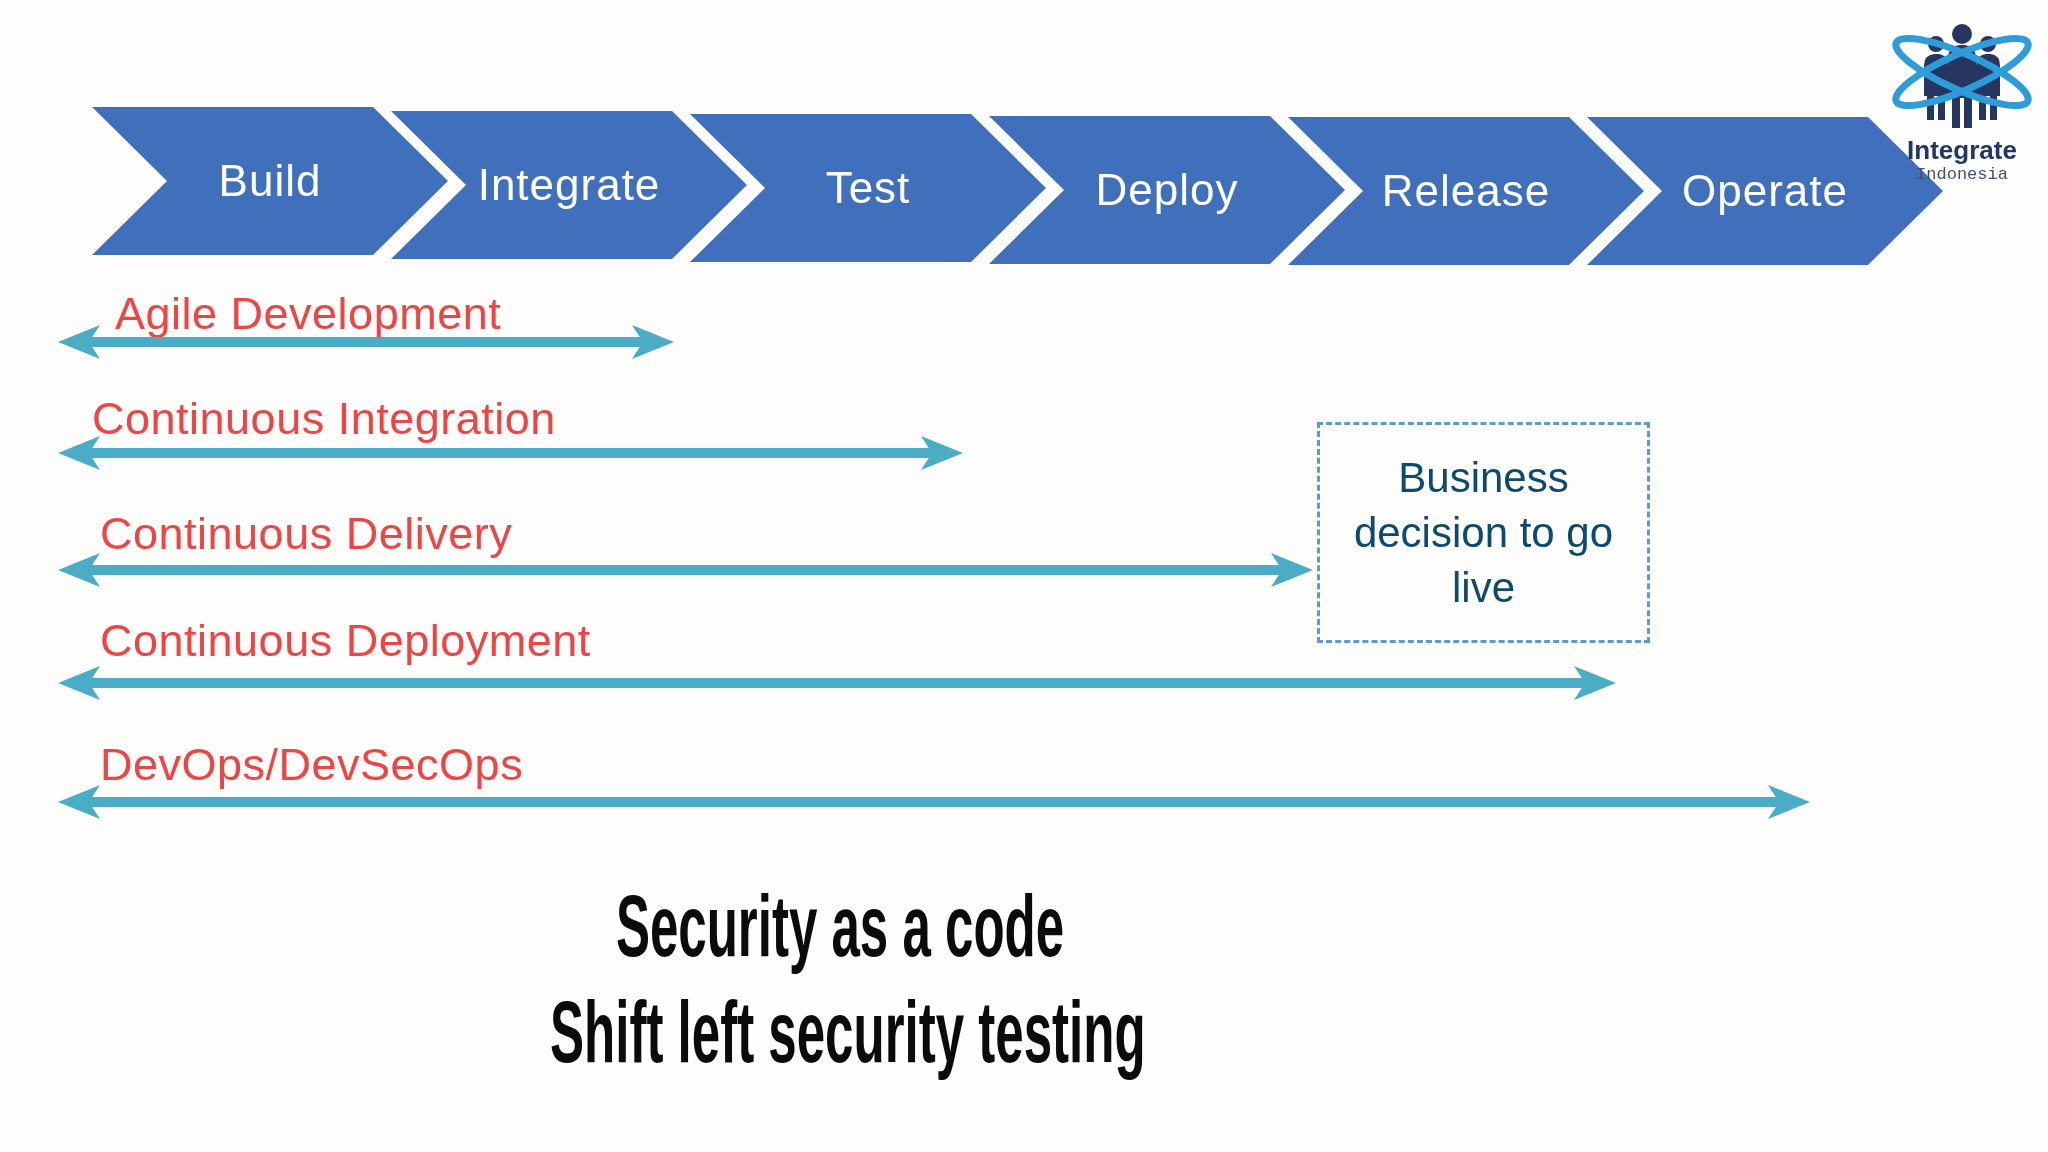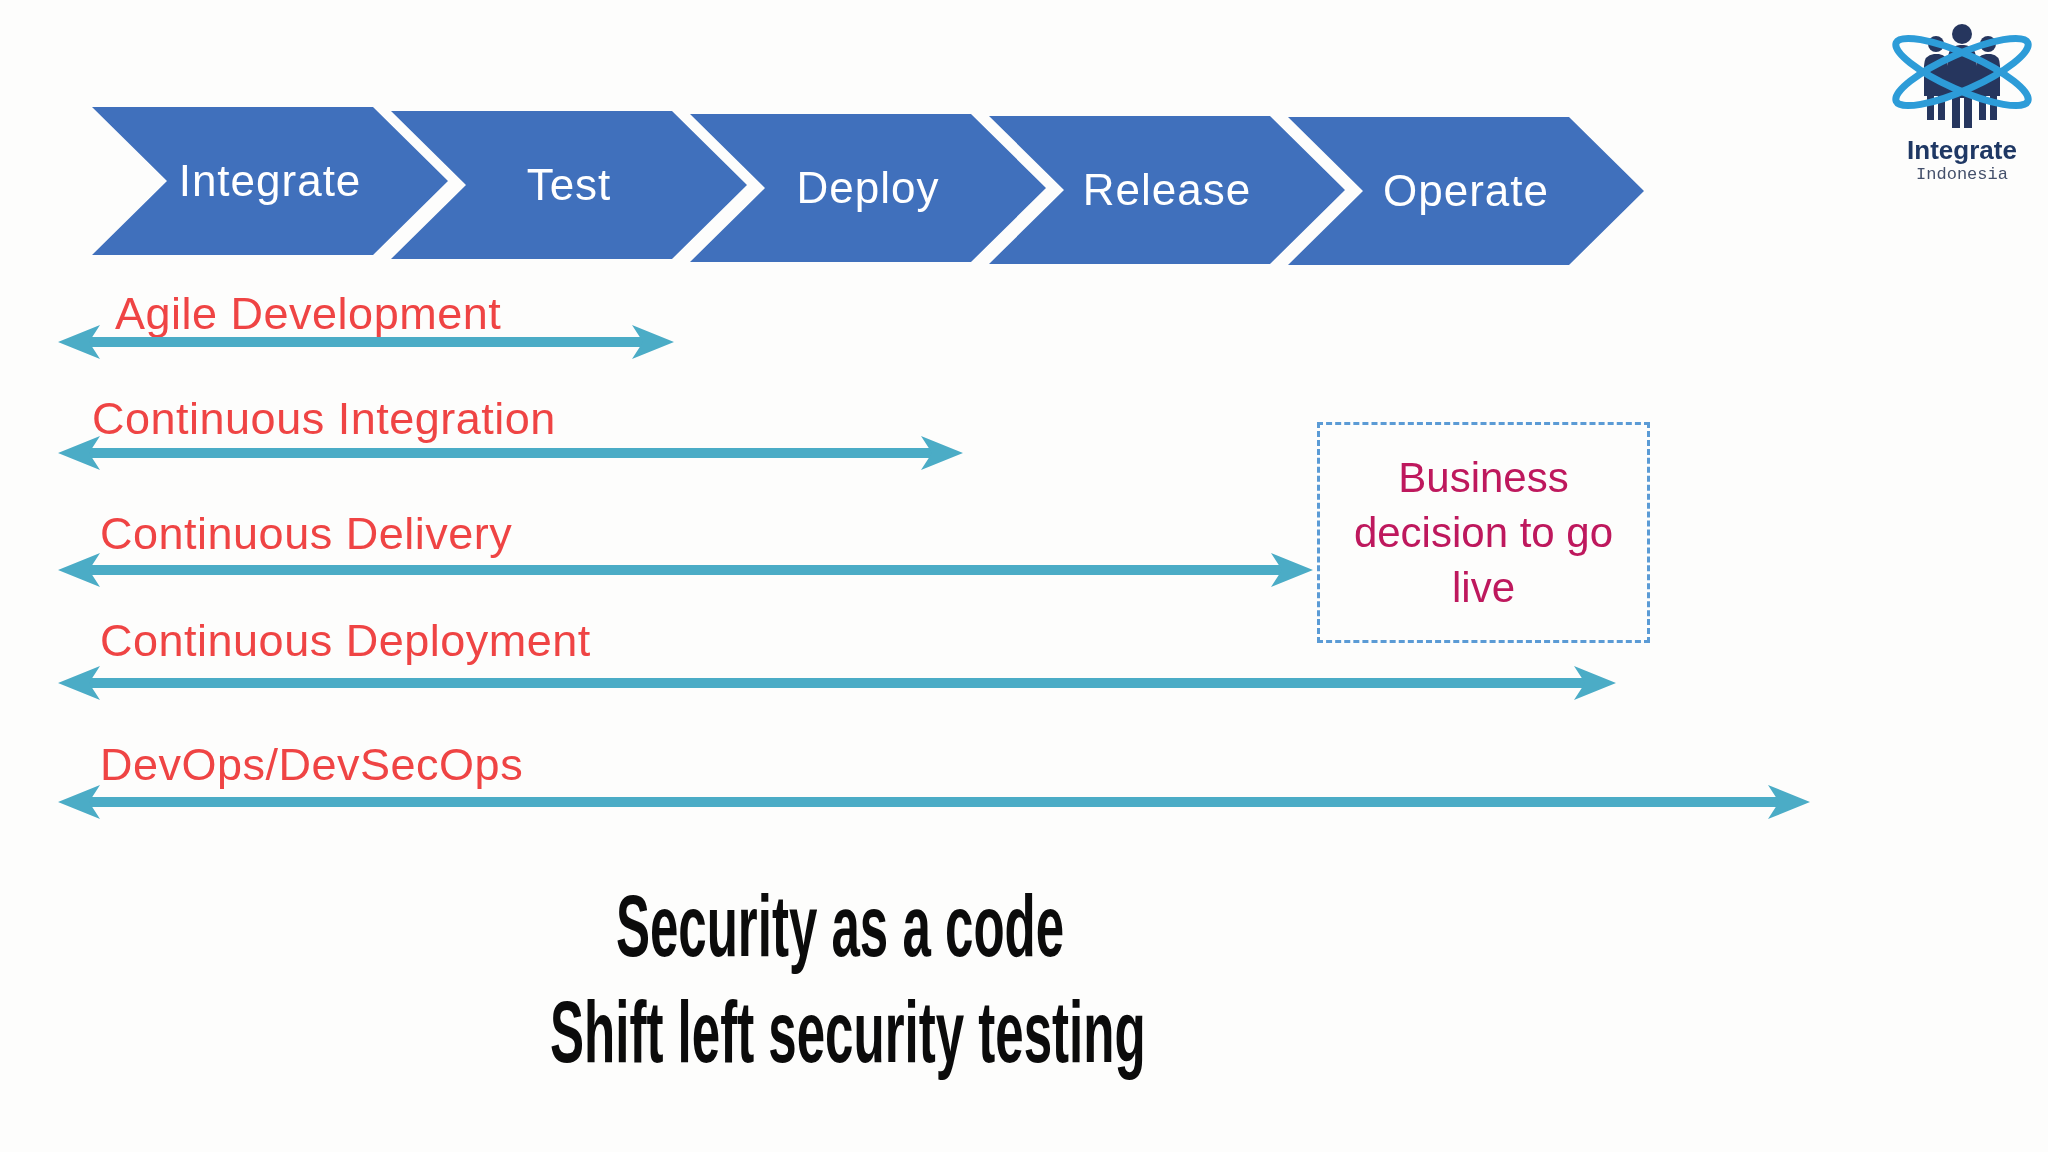--- a/index.html
+++ b/index.html
@@ -36,21 +36,21 @@
   }
   .row-arrow{position:absolute;display:block;}
   .row-arrow .shaft{stroke:#4BACC6;stroke-width:10;}
   .row-arrow .head{fill:#4BACC6;}
 
   
   .decision-box{
     position:absolute;left:1317px;top:422px;width:333px;height:221px;
     border:3px dashed #5B9BD5;box-sizing:border-box;
     display:flex;flex-direction:column;align-items:center;justify-content:center;
-    text-align:center;color:#be185d;font-size:42px;line-height:55px;
+    text-align:center;color:#0c4a6e;font-size:42px;line-height:55px;
   }
 
   
   .footer-note{
     position:absolute;left:340px;top:873px;width:1000px;
     text-align:center;color:#0b0b0b;font-weight:bold;
     font-size:88px;line-height:106px;white-space:nowrap;
     transform:scaleX(0.58);transform-origin:50% 0;
   }
 
@@ -58,20 +58,23 @@
   .logo{
     position:absolute;left:1878px;top:14px;width:168px;text-align:center;
   }
   .logo-title{color:#1F3864;font-weight:bold;font-size:26px;line-height:28px;}
   .logo-sub{color:#44506b;font-size:17px;line-height:22px;font-family:Liberation Mono, monospace;}
 </style>
 </head>
 <body>
 
 <div class="chevron-band">
+  <div class="chevron">
+    <span>Build</span>
+  </div>
   <div class="chevron">
     <span>Integrate</span>
   </div>
   <div class="chevron">
     <span>Test</span>
   </div>
   <div class="chevron">
     <span>Deploy</span>
   </div>
   <div class="chevron">

